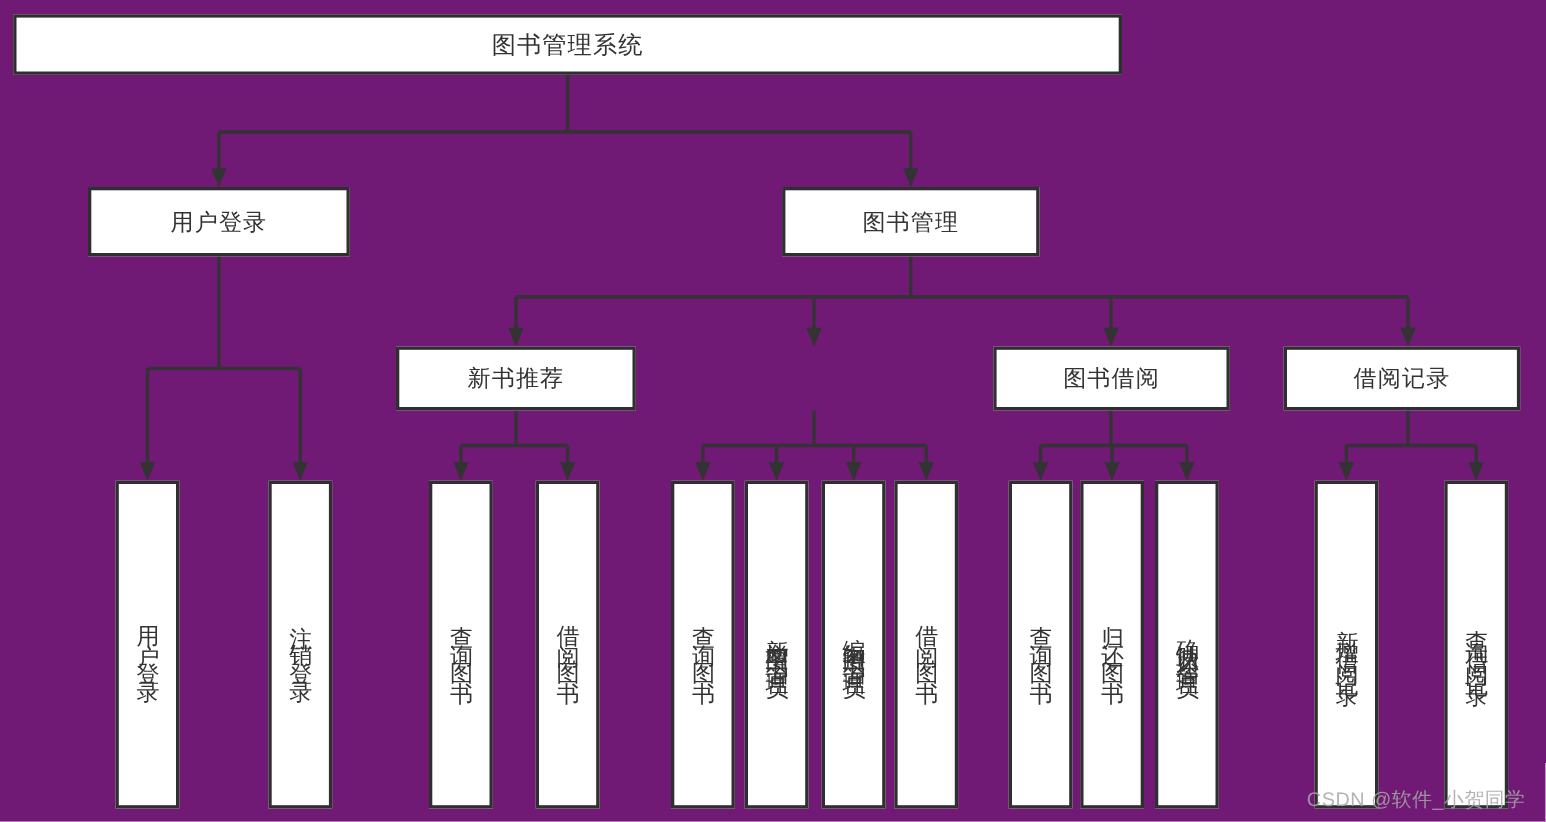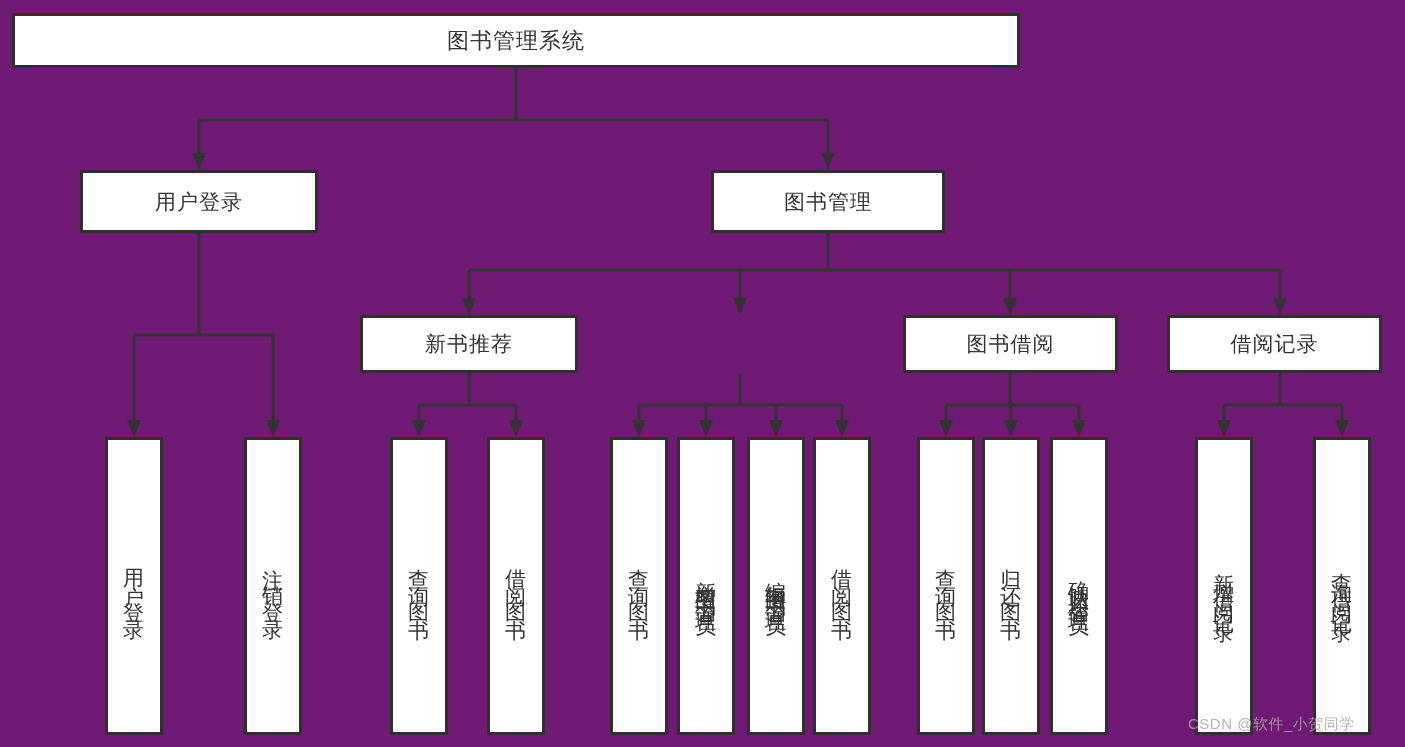--- a/index.html
+++ b/index.html
@@ -53,21 +53,21 @@
     text-orientation:mixed;
     line-height:1;
     display:block;
   }
   .ls-lg{letter-spacing:17px;}
   .ls-md{letter-spacing:10px;}
   .ls-sm{letter-spacing:5px;}
   #watermark{
     position:absolute;
     left:1188px;top:715px;
-    font-size:15px;
+    font-size:18px;
     color:var(--watermark);
     white-space:nowrap;
     z-index:5;
     opacity:0.85;
     letter-spacing:0.5px;
   }
 </style>
 </head>
 <body>
 

